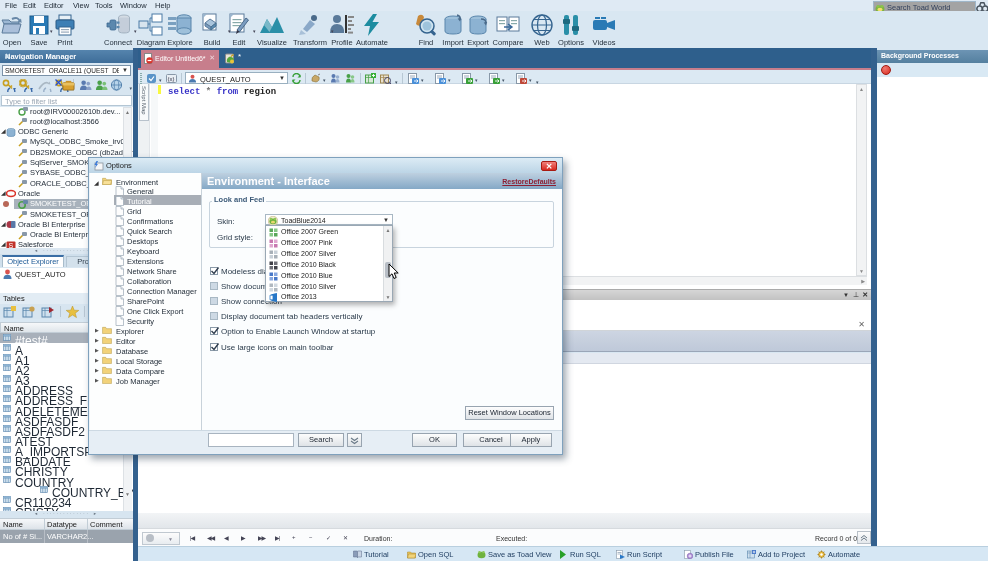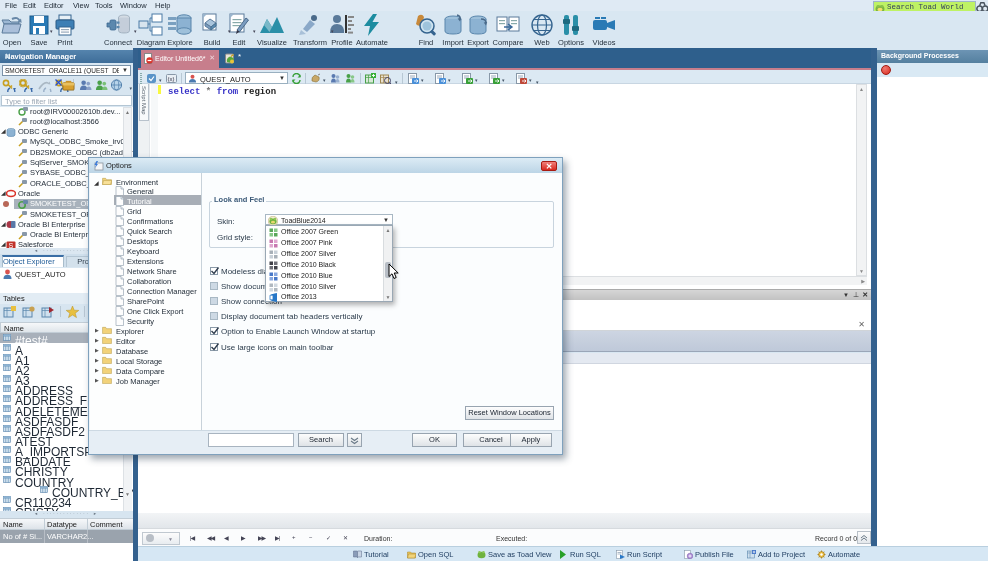--- a/index.html
+++ b/index.html
@@ -11,37 +11,37 @@
   #menubar { left:0; top:0; width:988px; height:11px; background:#dfeaf4; }
   #menubar .mi { position:absolute; top:1px; font-size:7.5px; color:#1c2733; }
 
   
   #toolbar { left:0; top:11px; width:988px; height:37px; background:#d9e7f2; }
   .tbi { position:absolute; text-align:center; }
   .tbi .lab { position:absolute; top:27px; width:100%; text-align:center; font-size:7.5px; color:#24303c; }
   .tbi svg { position:absolute; top:2px; left:50%; transform:translateX(-50%); }
 
   
-  #searchworld { left:873px; top:1px; width:103px; height:12px; background:#bef264; border:1px solid #9fb6c8;font-family:Liberation Mono, monospace; }
+  #searchworld { left:873px; top:1px; width:103px; height:12px; background:#a3a3a3; border:1px solid #9fb6c8; }
   #searchworld span { position:absolute; left:13px; top:1px; font-size:7.5px; color:#33415c; }
   #binoc { left:976px; top:1px; width:12px; height:12px; font-size:8px; color:#55616e; }
 
   
   #navheader { left:0; top:50px; width:133px; height:13px; background:linear-gradient(#5584ad,#3e6d99); color:#fff; font-weight:bold; font-size:7.5px; }
   #navheader span { position:absolute; left:5px; top:2px; }
   #navcombo { left:2px; top:65px; width:129px; height:11px; background:#fff; border:1px solid #7a92a8; font-size:6.5px; color:#222; white-space:nowrap; overflow:hidden; }
   #navtoolbar { left:0; top:77px; width:133px; height:18px; background:#d7e5f0; }
   #navfilter { left:1px; top:95px; width:131px; height:11px; background:#fff; border:1px solid #b4c6d4; font-size:7.5px; color:#9aa7b4; }
   #navtree { left:0; top:107px; width:133px; height:145px; background:#fdfefe; }
   .trow { position:absolute; height:10px; font-size:7.5px; color:#1e2834; white-space:nowrap; }
   .trow .ic { position:absolute; width:8px; height:8px; top:0px; line-height:0; font-size:0; }
 
   
   #oetabs { left:0; top:254px; width:133px; height:13px; background:#cfdfec; }
-  #oetab1 { position:absolute; left:2px; top:1px; width:62px; height:12px; background:#fff; border:1px solid #a8bccb; border-bottom:none; border-top:2px solid #3a6ea5; font-size:7.5px; color:#1d5a96; }
+  #oetab1 { position:absolute; left:2px; top:1px; width:62px; height:12px; background:#fff; border:1px solid #a8bccb; border-bottom:none; border-top:2px solid #3a6ea5; font-size:7.5px; color:#1d5a96; text-align:center; }
   #oetab2 { position:absolute; left:66px; top:2px; width:50px; height:11px; background:#d3e1ec; border:1px solid #b4c6d4; border-bottom:none; font-size:7.5px; color:#33414e; text-align:center; }
   #questauto { left:0; top:268px; width:133px; height:13px; background:#fff; font-size:7.5px; color:#222; }
   #tableslab { left:0; top:293px; width:133px; height:11px; background:#e2ecf4; font-size:7.5px; color:#222; }
   #oetoolbar { left:0; top:304px; width:133px; height:15px; background:#d7e5f0; }
   #namehdr { left:0; top:322px; width:131px; height:11px; background:linear-gradient(#f6f8fa,#dfe5ea); border:1px solid #c2cdd6; font-size:7.5px; color:#222; }
   #tablelist { left:0; top:333px; width:133px; height:178px; background:#fff; }
   .tbl-row { position:absolute; left:0; width:131px; height:10px; font-size:12px; color:#1e2834; white-space:nowrap; }
   .tbl-row .gic { position:absolute; left:3px; top:1px; width:8px; height:7px; }
 
   
@@ -1066,20 +1066,24 @@
           <path d="M0.5 1.5 h3.5 l1 1.5 h5.5 v5.5 h-10 Z" fill="#f2d27a" stroke="#b89a48" stroke-width="0.6"></path>
         </svg></div>
       <div class="dti" style="left:26px;top:193.5px">Data Compare</div>
       <div style="position:absolute;left:5px;top:204px;font-size:5px;color:#555">▶︎</div>
       <div class="icw" style="position:absolute;left:12px;top:203px"><svg width="10" height="8" viewBox="0 0 11 9">
           <path d="M0.5 1.5 h3.5 l1 1.5 h5.5 v5.5 h-10 Z" fill="#f2d27a" stroke="#b89a48" stroke-width="0.6"></path>
         </svg></div>
       <div class="dti" style="left:26px;top:203.5px">Job Manager</div>
     </div>
   <div id="dlg-main">
+    <div id="dlg-hdr">
+        <span class="t">Environment - Interface</span>
+        <span class="rd">RestoreDefaults</span>
+      </div>
     <div id="groupbox"></div>
     <div id="gb-label">Look and Feel</div>
     <div class="flabel" style="left:15px;top:44px">Skin:</div>
     <div class="flabel" style="left:15px;top:60px">Grid style:</div>
     <div id="skincombo" style="left:63px;top:41px;position:absolute;">
       <svg style="position:absolute;left:2px;top:0.5px" width="10" height="10" viewBox="0 0 10 10">
           <circle cx="5" cy="5" r="4.8" fill="#f2ecd2" stroke="#b0a060" stroke-width="0.5"></circle>
           <ellipse cx="5" cy="5.4" rx="3.6" ry="2.8" fill="#6fb23e"></ellipse>
           <ellipse cx="3" cy="3" rx="1.3" ry="1.2" fill="#8cc756"></ellipse>
           <ellipse cx="7" cy="3" rx="1.3" ry="1.2" fill="#8cc756"></ellipse>

